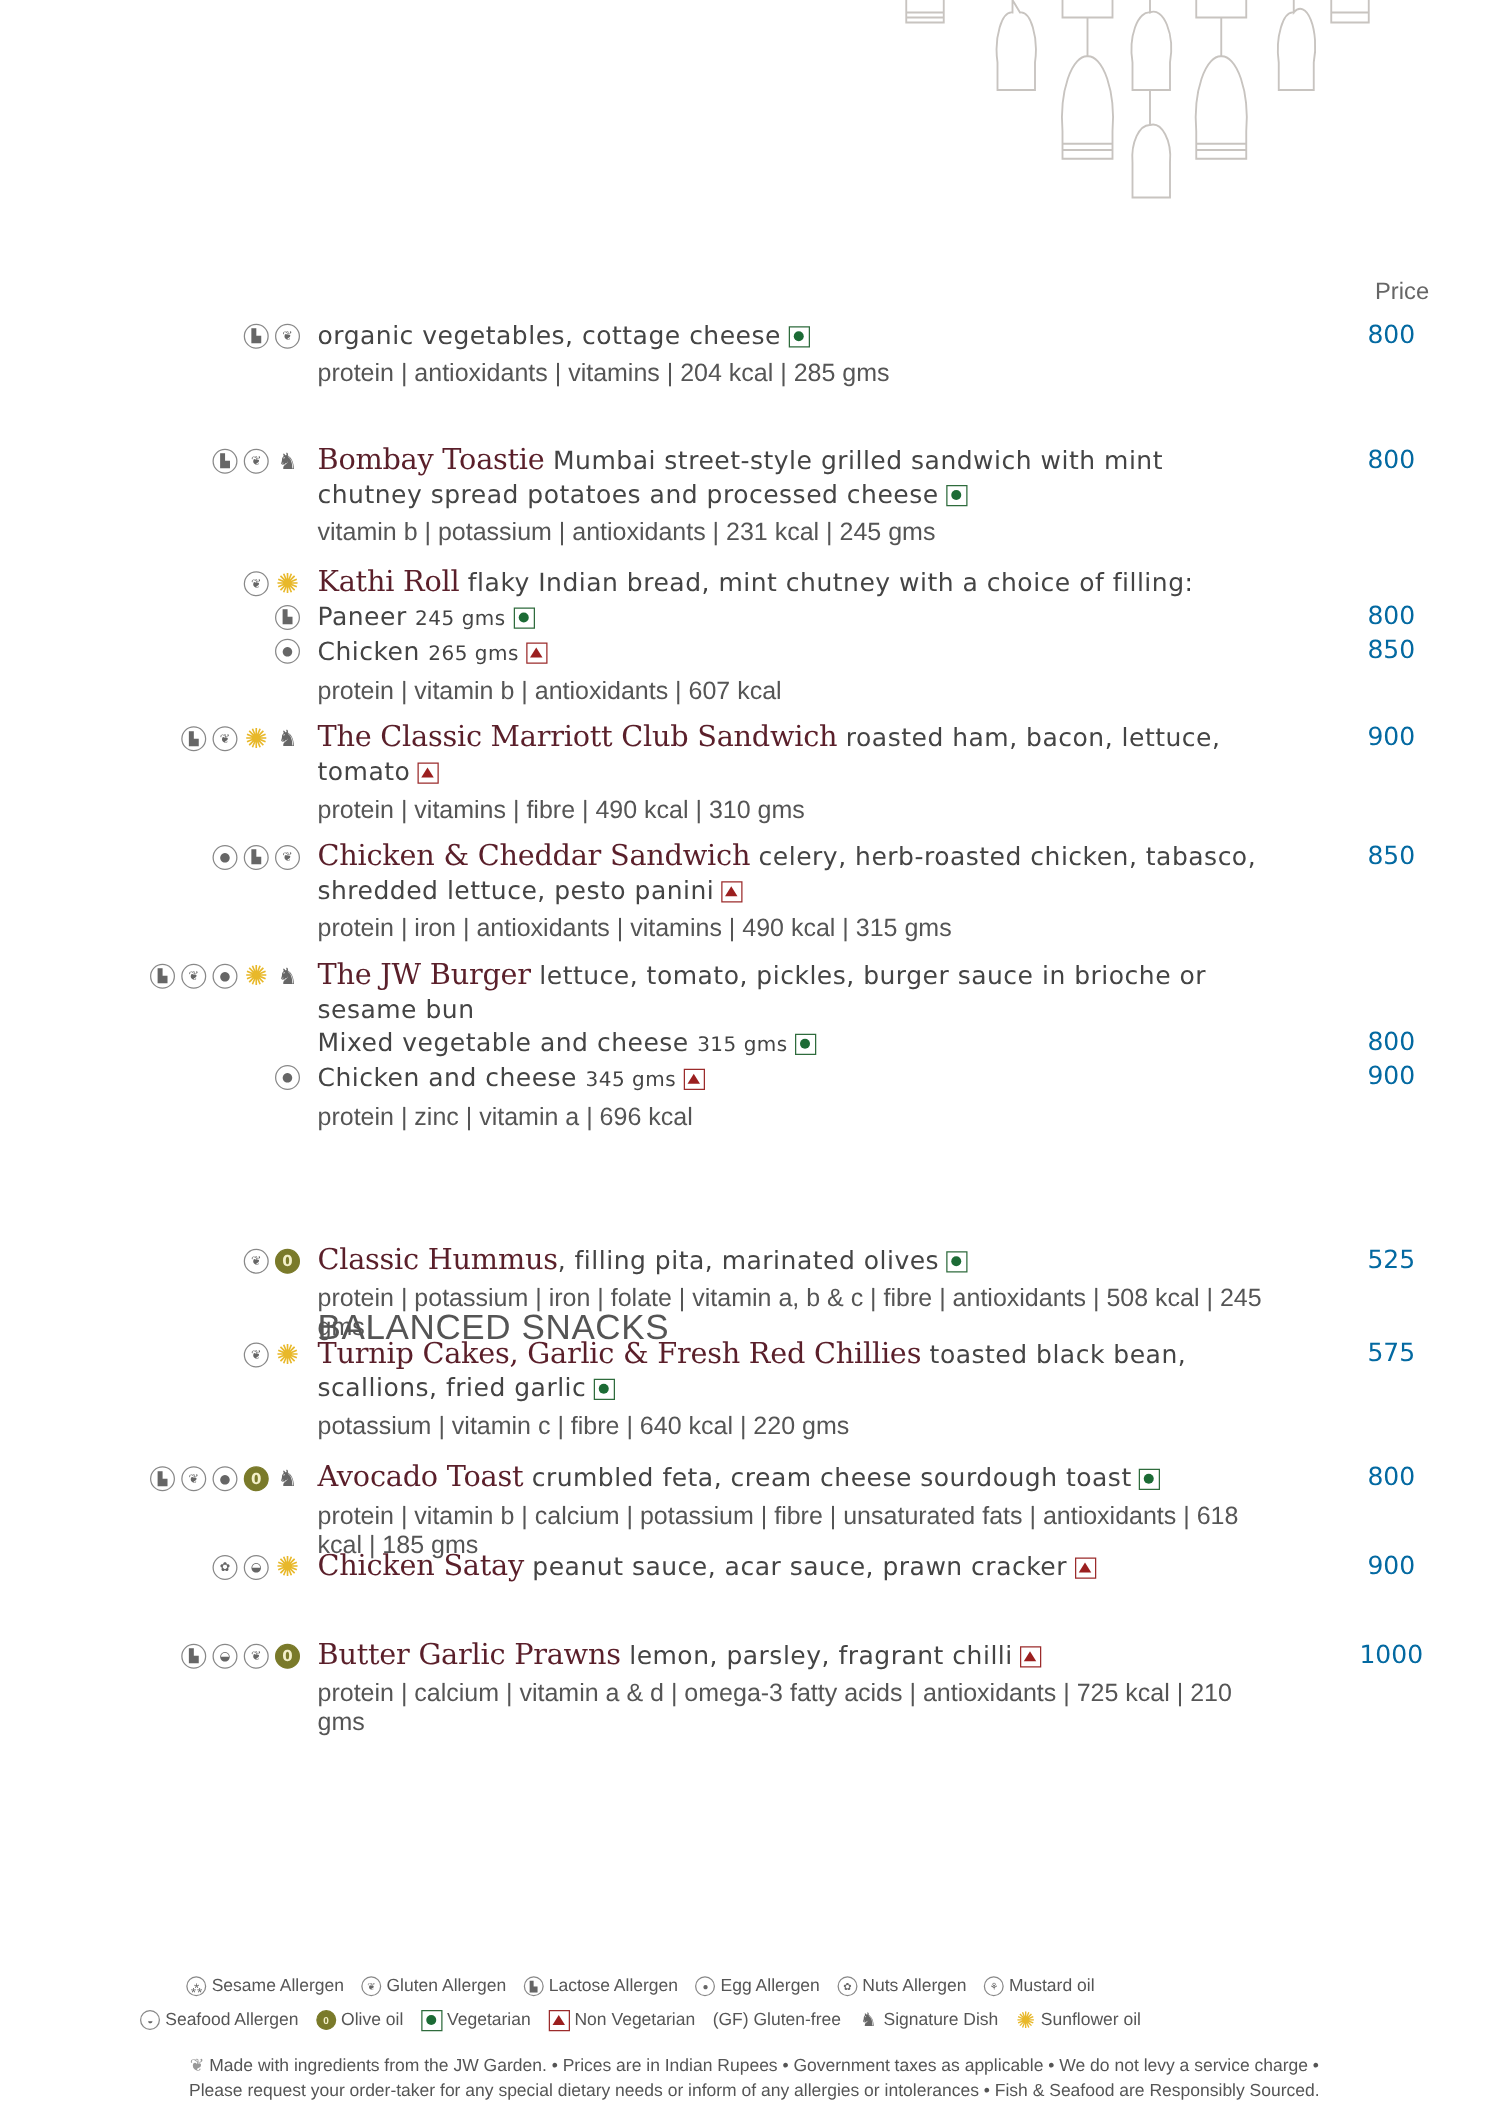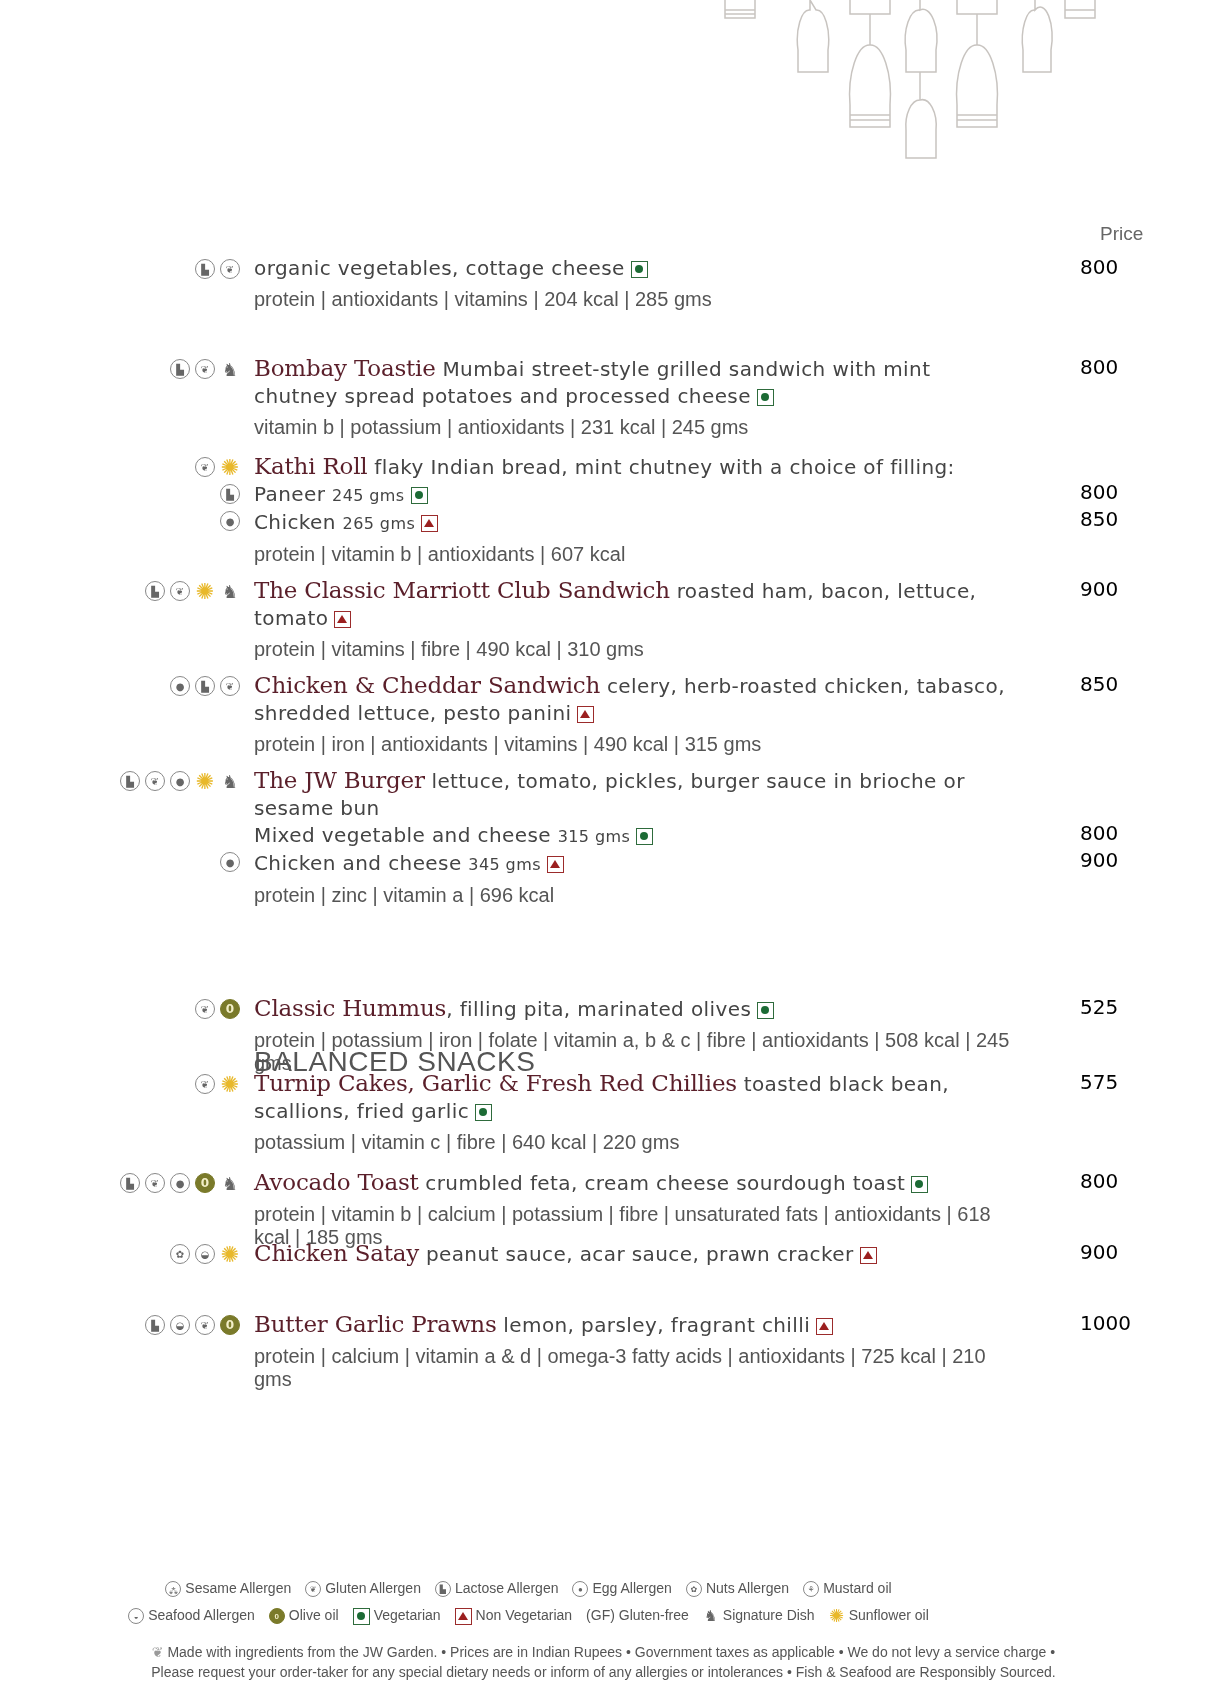--- a/index.html
+++ b/index.html
@@ -9,29 +9,29 @@
   .item { position:absolute; left:0; width:1207px; }
   .icons { position:absolute; right:calc(1207px - 240px); top:4px; display:flex; gap:5px; align-items:center; }
   .ic { width:20px; height:20px; border-radius:50%; border:1.5px solid #888; box-sizing:border-box; display:inline-flex; align-items:center; justify-content:center; font-size:10px; color:#666; background:#fff; }
   .ic.olive { background:#7a7a2a; border-color:#7a7a2a; color:#f3efc8; font-weight:bold; font-size:12px; }
   .ic.sun { border:none; color:#e8b82a; font-size:22px; }
   .ic.sig { border:none; border-radius:0; color:#666; font-size:18px; }
   .body { position:absolute; left:254px; width:760px; }
   .title { font-family:"DejaVu Serif", serif; font-size:23px; color:#5a1f2a; letter-spacing:-0.2px; }
   .desc { font-size:20px; color:#444; line-height:27px; letter-spacing:0.4px; }
   .nut { font-size:20px; color:#555; margin-top:6px; font-family:"Liberation Sans", sans-serif; }
-  .price { position:absolute; left:1080px; width:66px; text-align:left; font-size:20px; color:#000000; }
+  .price { position:absolute; left:1080px; width:66px; text-align:center; font-size:20px; color:#0369a1; }
   .veg { display:inline-block; width:17px; height:17px; border:1.5px solid #2e6b3c; box-sizing:border-box; vertical-align:middle; position:relative; margin-left:6px; }
   .veg::after { content:""; position:absolute; left:3px; top:3px; width:8px; height:8px; border-radius:50%; background:#1c6b35; }
   .nonveg { display:inline-block; width:17px; height:17px; border:1.5px solid #9b2b2b; box-sizing:border-box; vertical-align:middle; position:relative; margin-left:6px; }
   .nonveg::after { content:""; position:absolute; left:2px; top:3px; border-left:5px solid transparent; border-right:5px solid transparent; border-bottom:8px solid #9b1f1f; }
   .sub { font-size:20px; color:#444; line-height:27px; letter-spacing:0.4px; }
   .sub small { font-size:16px; }
   .section { position:absolute; left:254px; top:1046px; font-size:28px; color:#555; font-family:"Liberation Sans", sans-serif; letter-spacing:0.5px; }
-  .legend { position:absolute; left:16px; width:1025px; text-align:center; font-size:14px; color:#555; font-family:"Liberation Sans", sans-serif; }
+  .legend { position:absolute; left:0; width:1025px; text-align:center; font-size:14px; color:#555; font-family:"Liberation Sans", sans-serif; }
   .legend span.li { margin:0 7px; white-space:nowrap; }
   .legend .ic { width:16px; height:16px; font-size:8px; vertical-align:middle; margin-right:4px; }
   .legend .ic.sun { font-size:18px; }
   .legend .ic.sig { font-size:15px; }
   .legend .veg, .legend .nonveg { margin-left:0; margin-right:4px; }
   .footer { position:absolute; left:0; width:1207px; text-align:center; font-size:14px; color:#555; font-family:"Liberation Sans", sans-serif; line-height:20px; }
 </style>
 </head>
 <body>
 

